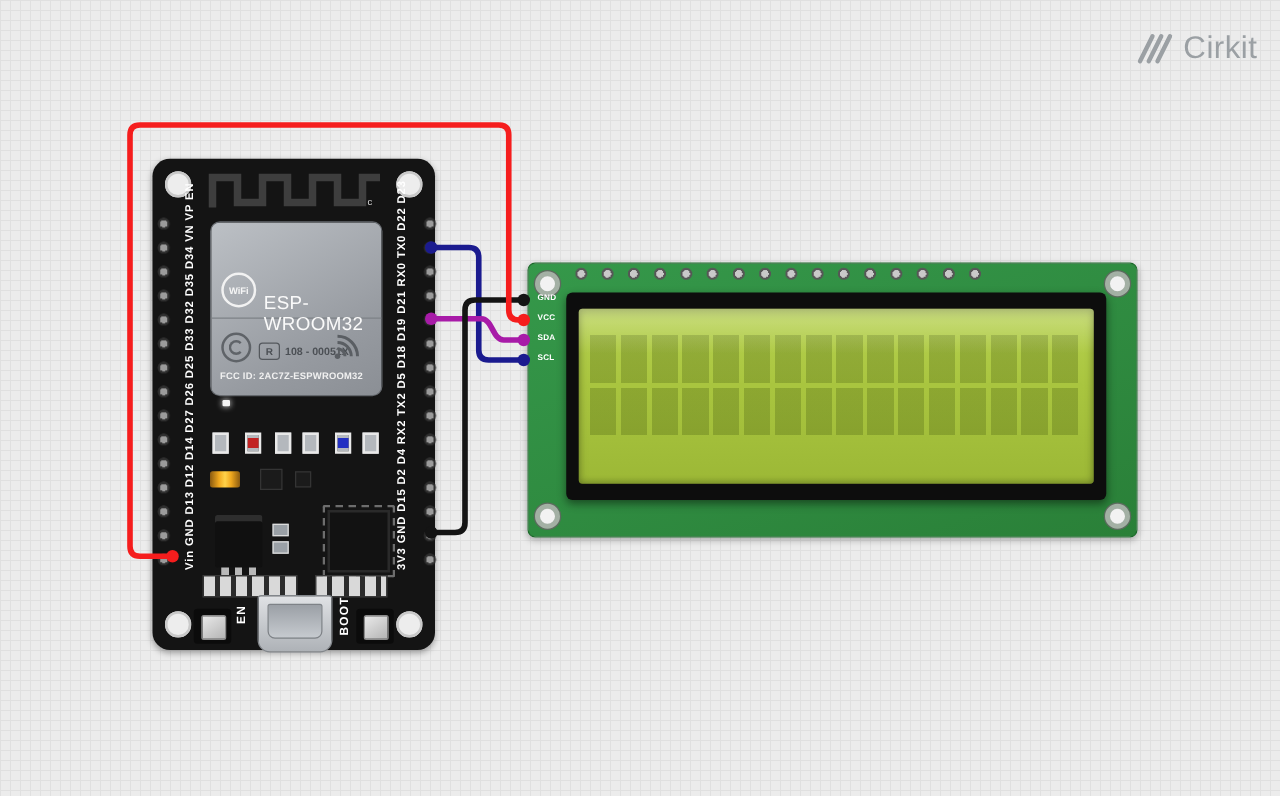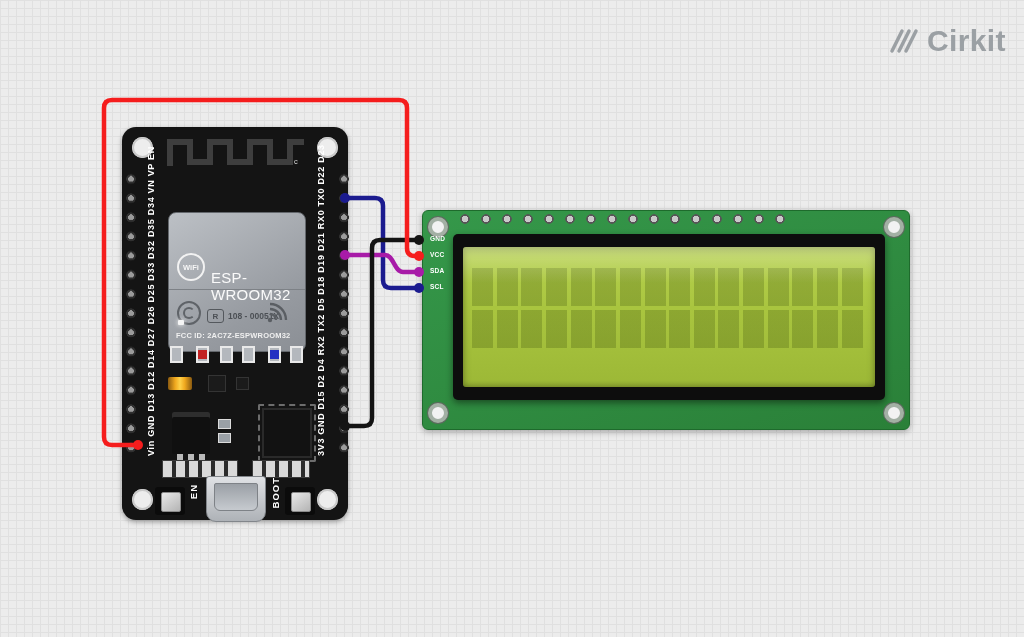--- a/index.html
+++ b/index.html
@@ -10,38 +10,38 @@
     background-image:
       linear-gradient(#e0e0e0 1px, transparent 1px),
       linear-gradient(90deg,#e0e0e0 1px, transparent 1px),
       linear-gradient(#d7d7d7 1px, transparent 1px),
       linear-gradient(90deg,#d7d7d7 1px, transparent 1px);
     background-size:8px 8px,8px 8px,40px 40px,40px 40px;
   }
 
   
   .brand{position:absolute;top:24px;right:18px;display:flex;align-items:center;color:#9ba0a4;}
-  .brand1{font-size:30px;font-weight:700;letter-spacing:.4px;}
+  .brand1{font-size:25px;font-weight:400;letter-spacing:.4px;}
   .brand2{font-size:25px;font-weight:800;margin-left:7px;}
   .brand-icon{margin-right:7px;display:block;}
 
   
   .esp32{position:absolute;left:122px;top:127px;width:226px;height:393px;background:#141414;border-radius:14px;box-shadow:0 2px 5px rgba(0,0,0,.35);}
   .hole{position:absolute;width:21px;height:21px;border-radius:50%;background:#ededed;box-shadow:inset 0 0 0 2px #c9c9c9;}
   .antenna{position:absolute;left:40px;top:3px;}
   .pin-col{position:absolute;top:43px;width:12px;height:289px;
     background-image:radial-gradient(circle at 6px 9px,#9b9b9b 0 3px,#303030 3px 4.6px,rgba(0,0,0,0) 5px);
     background-size:12px 19.2px;background-repeat:repeat-y;}
   .pin-col.left{left:3px;} .pin-col.right{left:216px;}
   .pin-text{position:absolute;transform:rotate(-90deg);transform-origin:0 0;white-space:nowrap;color:#fff;font-size:9px;font-weight:700;letter-spacing:.7px;}
   .pin-text.l{left:24px;top:329px;} .pin-text.r{left:194px;top:329px;}
   .mark-c{position:absolute;left:172px;top:30px;color:#dcdcdc;font-size:7.5px;}
 
   .shield{position:absolute;left:46px;top:50px;width:136px;height:138px;border-radius:8px;border:1px solid #64686d;
-    background:linear-gradient(150deg,#bcc0c5,#969aa0 70%,#8b8f95);margin-top:35px;}
+    background:linear-gradient(150deg,#bcc0c5,#969aa0 70%,#8b8f95);}
   .shield-seam{position:absolute;left:0;top:76px;width:100%;border-top:1px solid #7d8186;}
   .wifi-circle{position:absolute;left:8px;top:40px;width:24px;height:24px;border:2px solid #f2f2f2;border-radius:50%;color:#f6f6f6;font-size:7.5px;font-weight:700;display:flex;align-items:center;justify-content:center;}
   .shield-title{position:absolute;left:42px;top:56px;font-size:15px;font-weight:400;color:#fafafa;letter-spacing:.3px;}
   .esp-logo{position:absolute;left:8px;top:88px;width:20px;height:20px;border:2px solid #5f6368;border-radius:50%;}
   .esp-logo::after{content:"";position:absolute;left:4px;top:4px;width:8px;height:8px;border:2px solid #5f6368;border-radius:50%;border-right-color:transparent;}
   .reg-box{position:absolute;left:38px;top:96px;width:15px;height:12px;border:1.5px solid #54585d;border-radius:3px;color:#4c5055;font-size:8px;font-weight:700;display:flex;align-items:center;justify-content:center;}
   .cert-num{position:absolute;left:59px;top:98px;font-size:8.5px;font-weight:600;color:#4c5055;}
   .rf-icon{position:absolute;left:98px;top:86px;}
   .fcc-line{position:absolute;left:7px;top:118px;font-size:7.5px;font-weight:600;color:#f0f0f0;letter-spacing:.2px;}
   .led-dot{position:absolute;left:56px;top:193px;width:6px;height:5px;background:#f5f5f5;border-radius:1px;box-shadow:0 0 5px #fff;}

